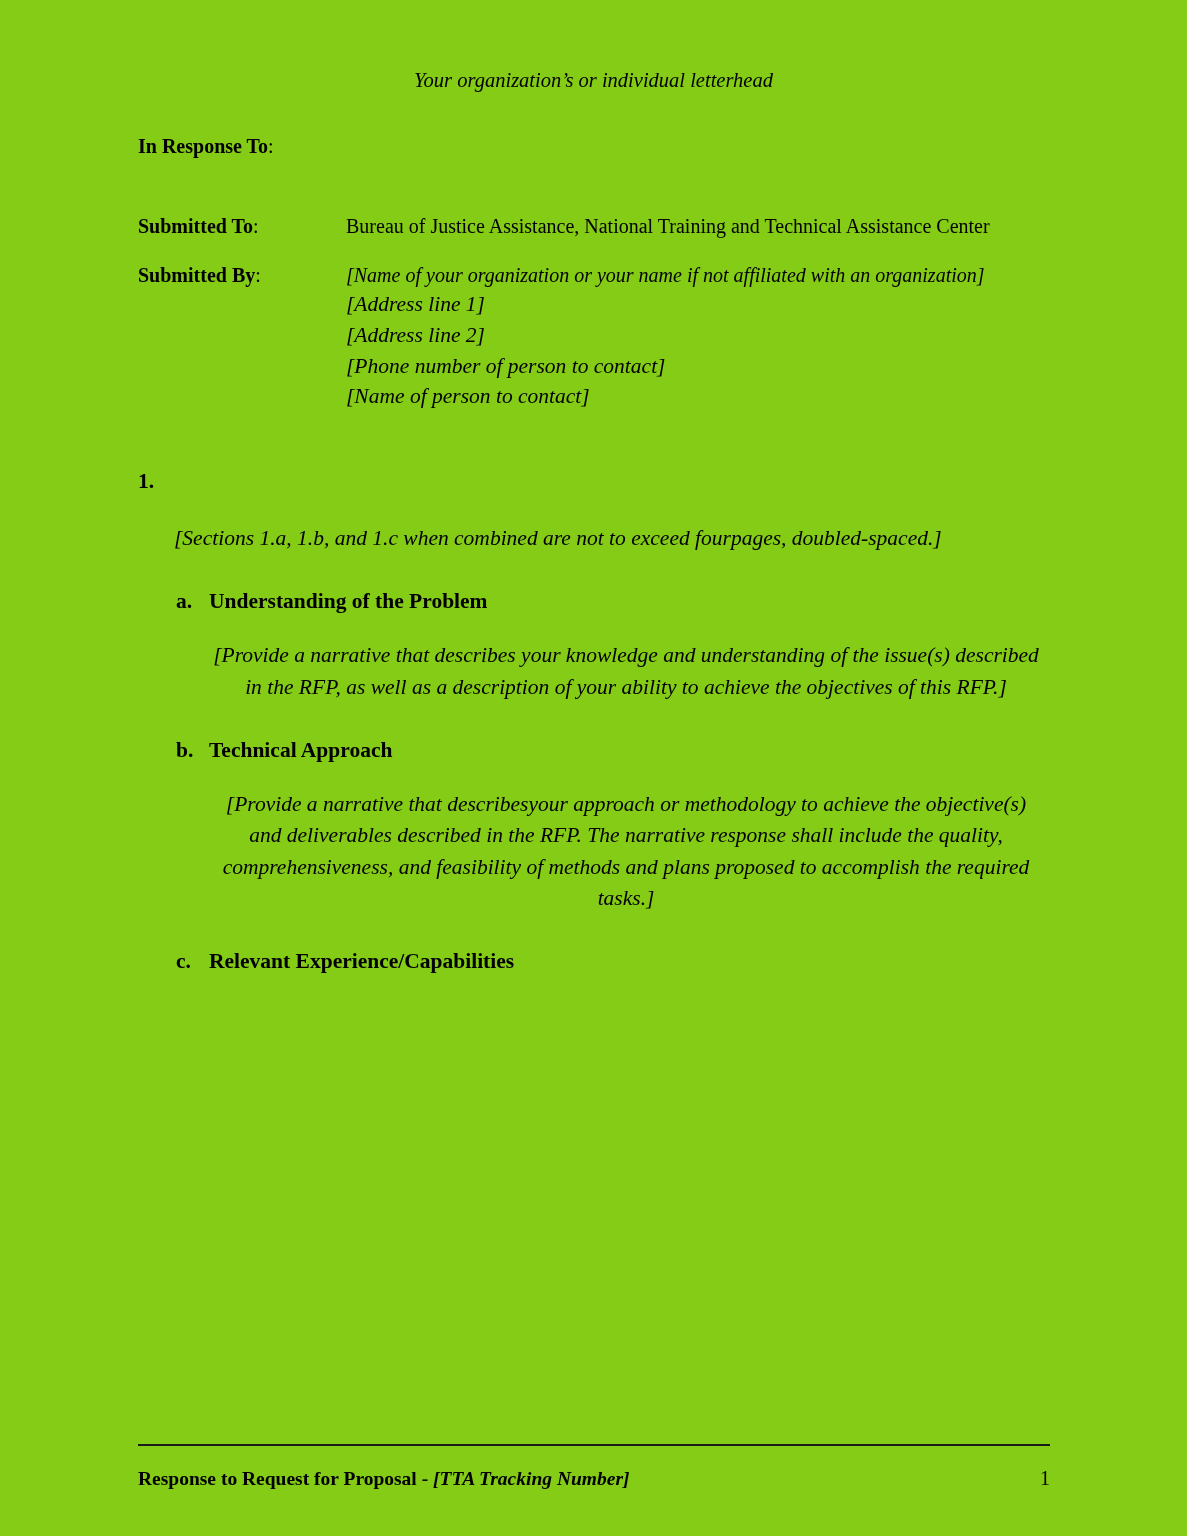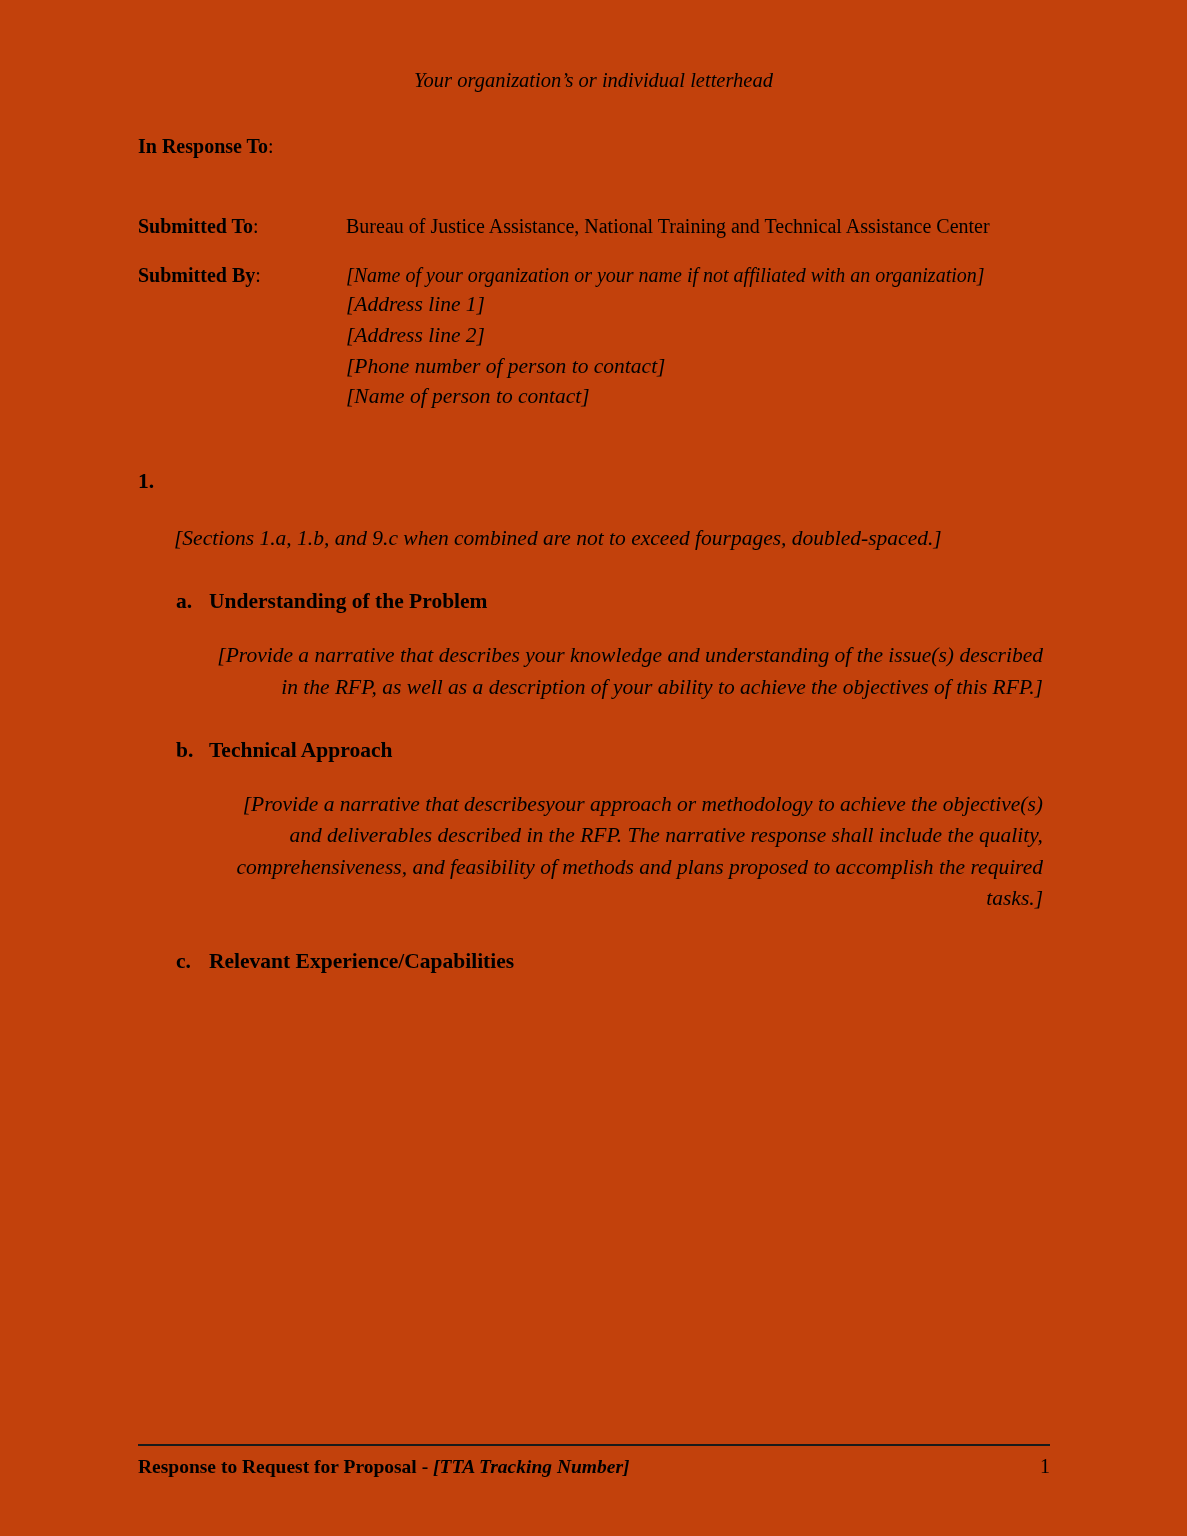--- a/index.html
+++ b/index.html
@@ -11,21 +11,21 @@
   body {
     font-family: "Liberation Serif", "DejaVu Serif", serif;
     color: #000000;
     -webkit-font-smoothing: antialiased;
   }
   .page {
     position: relative;
     width: 1187px;
     height: 1536px;
     margin: 0 auto;
-    background: #c2410c;
+    background: #84cc16;
     box-sizing: border-box;
     overflow: hidden;
   }
 
   
   .doc-header {
     position: absolute;
     top: 68px;
     left: 0;
     width: 1187px;
@@ -110,42 +110,42 @@
   .sub-head .letter {
     flex: 0 0 33px;
   }
   .sub-body {
     font-style: italic;
     font-size: 21.5px;
     line-height: 1.46;
     margin-left: 33px;
     margin-top: 24px;
     max-width: 840px;
-    text-align: right;
+    text-align: center;
   }
 
   
   .doc-footer {
     position: absolute;
     left: 138px;
     top: 1444px;
     width: 912px;
   }
   .footer-rule {
     border-top: 2.5px solid #1a1a1a;
     width: 100%;
     height: 0;
   }
   .footer-line {
     display: flex;
     align-items: baseline;
     justify-content: space-between;
     font-size: 19.5px;
     line-height: 1.3;
-    padding-top: 7px;
+    padding-top: 19px;
   }
   .footer-left { white-space: nowrap; }
   .footer-left .bold { font-weight: bold; }
   .footer-left .ital { font-style: italic; font-weight: bold; }
   .footer-page { font-size: 20px; }
 </style>
 </head>
 <body>
 
 <div class="page">
@@ -176,21 +176,21 @@
       <div>[Address line 1]</div>
       <div>[Address line 2]</div>
       <div>[Phone number of person to contact]</div>
       <div>[Name of person to contact]</div>
     </div>
 
     <div class="section">
       <div class="section-head">
         <span class="num">1.</span>
       </div>
-      <div class="section-note">[Sections 1.a, 1.b, and 9.c when combined are not to exceed fourpages, doubled-spaced.]</div>
+      <div class="section-note">[Sections 1.a, 1.b, and 1.c when combined are not to exceed fourpages, doubled-spaced.]</div>
 
       <div class="sub">
         <div class="sub-head">
           <span class="letter">a.</span>
           <span>Understanding of the Problem</span>
         </div>
         <div class="sub-body">[Provide a narrative that describes your knowledge and understanding of the issue(s) described in the RFP, as well as a description of your ability to achieve the objectives of this RFP.]</div>
       </div>
 
       <div class="sub">

